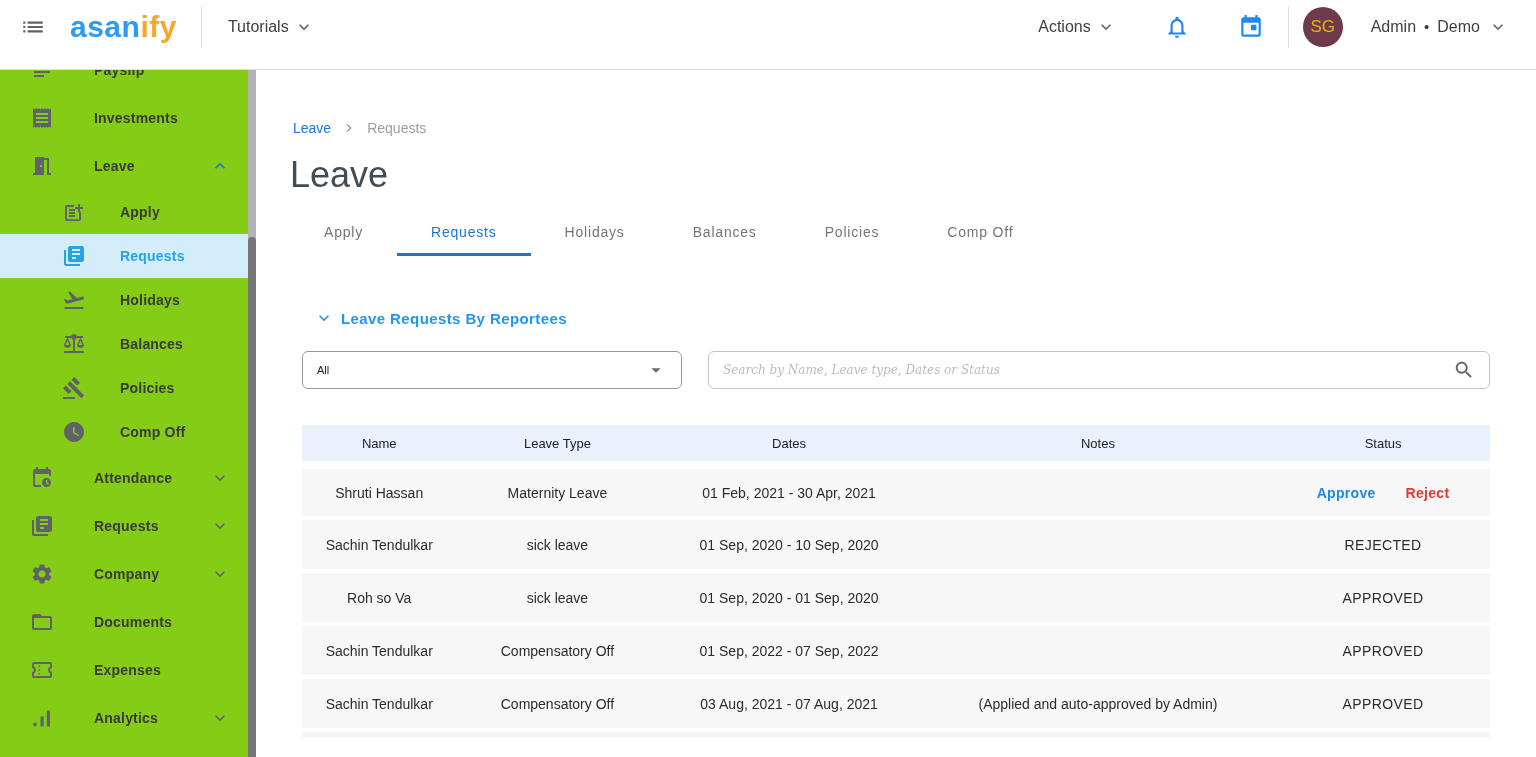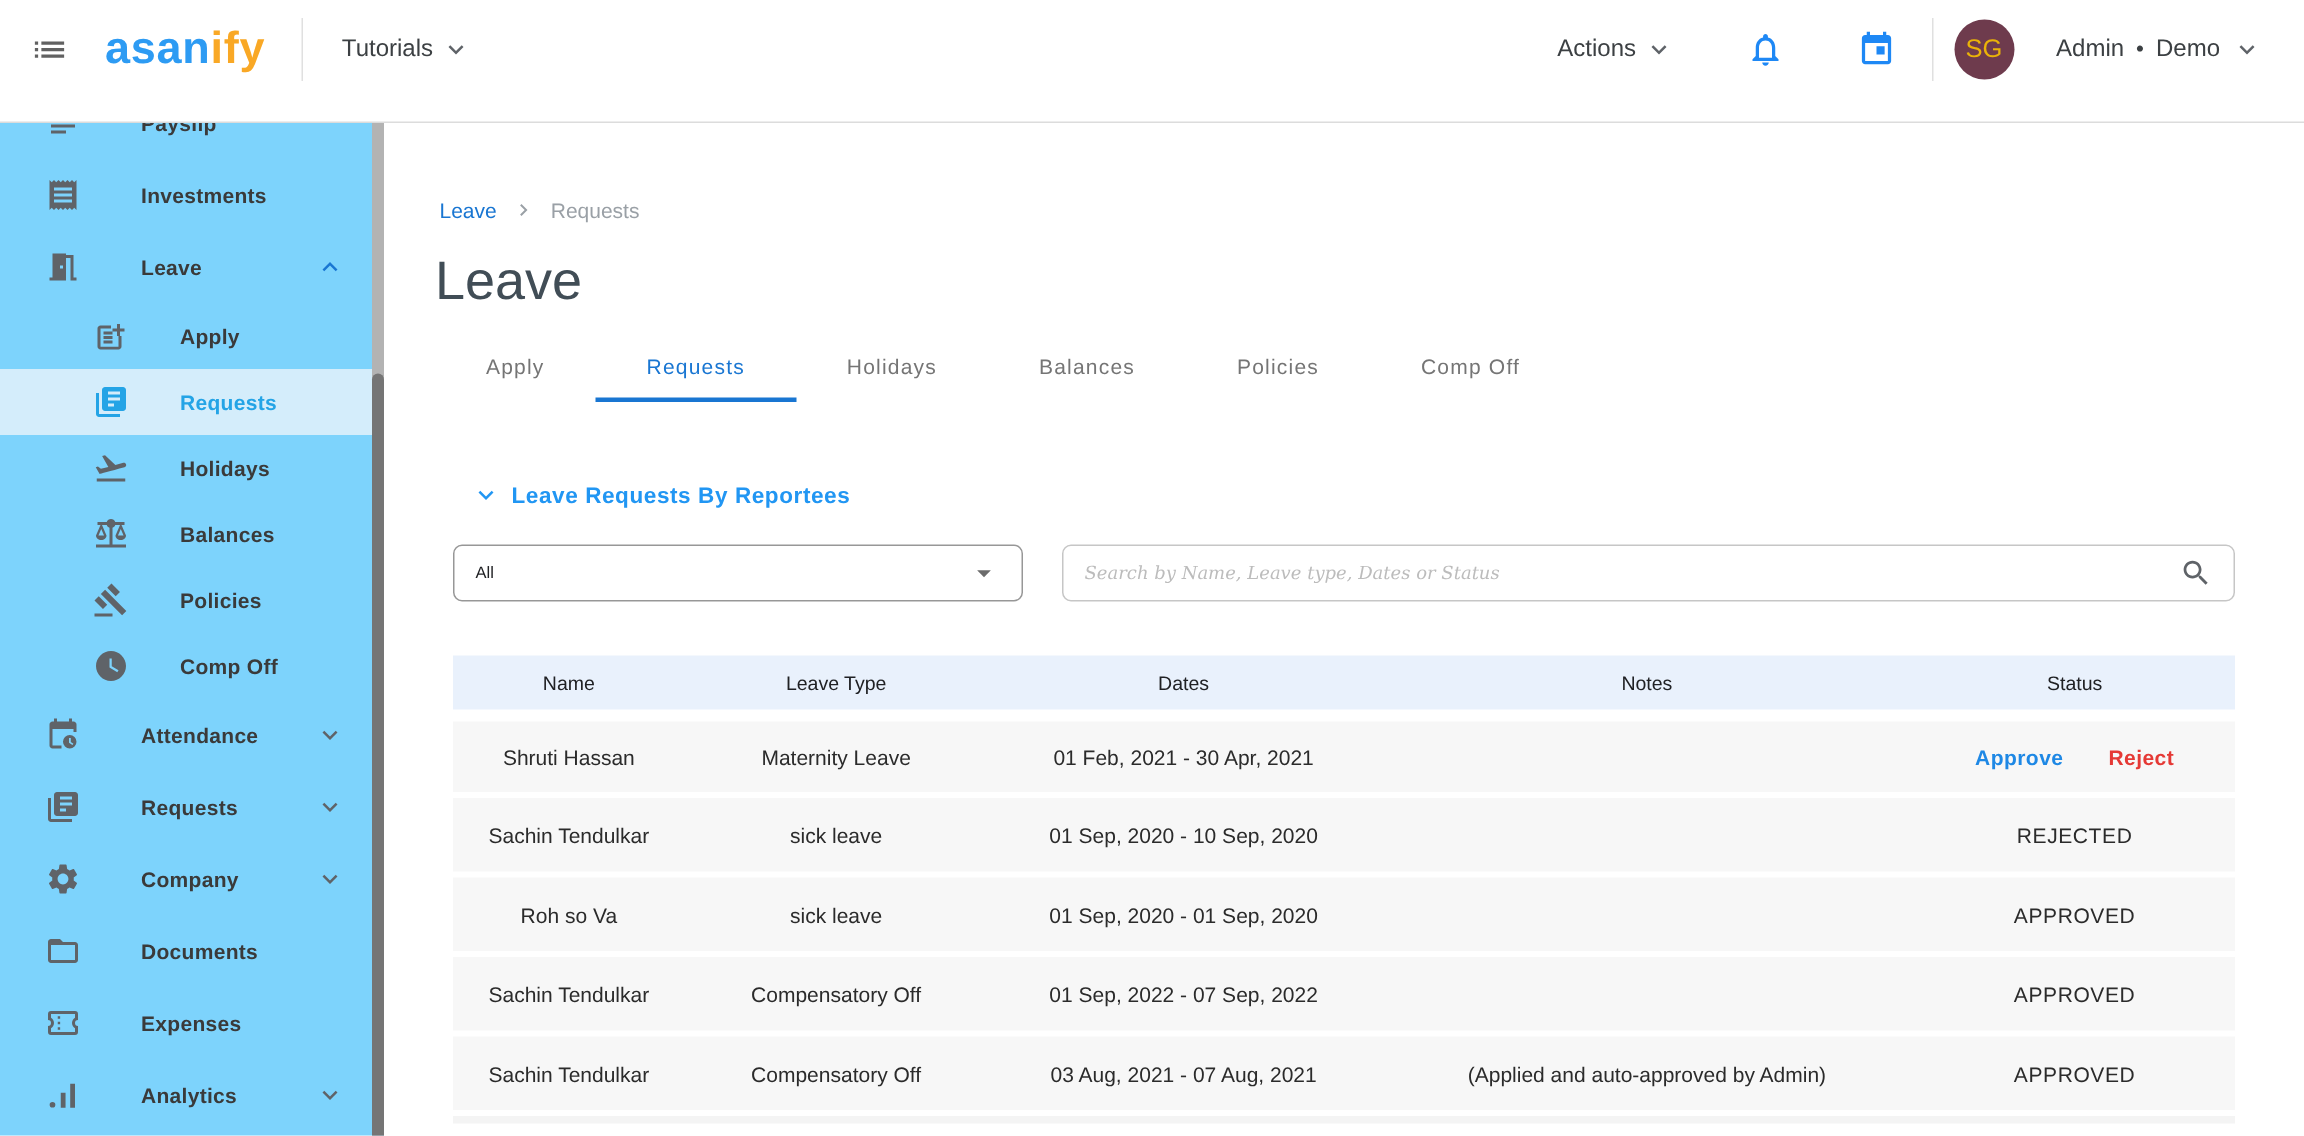--- a/index.html
+++ b/index.html
@@ -1,21 +1,21 @@
 <!DOCTYPE html>
 <html><head>
 <meta charset="utf-8">
 <style>
   * { margin:0; padding:0; box-sizing:border-box; }
   html,body { width:1536px; height:757px; overflow:hidden; background:#fff;
               font-family:"Liberation Sans", sans-serif; color:#202124; }
   .app { position:relative; width:1536px; height:757px; background:#fff; }
 
   
-  .topbar { position:relative; z-index:10; height:82px; background:#fff;
+  .topbar { position:relative; z-index:10; height:70px; background:#fff;
             border-bottom:1px solid #dcdcdc; display:flex; align-items:center;
             padding:0 28px 16px 20px; }
   .menu-btn { width:26px; height:26px; color:#616161; margin-right:24px; cursor:pointer; }
   .logo { font-size:30px; font-weight:600; letter-spacing:.5px; line-height:1; cursor:pointer; }
   .logo .p1 { color:#2d9bf3; } .logo .p2 { color:#f9a825; }
   .v-div { width:1px; height:42px; background:#e0e0e0; margin:0 26px 0 24px; }
   .top-item { display:flex; align-items:center; gap:5px; font-size:16px;
               color:#3c4043; font-weight:500; cursor:pointer; }
   .chev { width:20px; height:20px; color:#5f6368; }
   .spacer { flex:1; }
@@ -26,21 +26,21 @@
   .avatar { width:40px; height:40px; border-radius:50%; background:#6e3b4d; color:#eab308;
             display:flex; align-items:center; justify-content:center; font-size:17px;
             font-weight:500; cursor:pointer; }
   .user-block { display:flex; align-items:center; gap:8px; margin-left:28px;
                 font-size:16px; color:#3c4043; font-weight:500; cursor:pointer; }
   .dot-sep { color:#3c4043; font-size:15px; }
 
   
   .body { display:flex; height:687px; }
 
-  .sidebar { flex:none; width:256px; background:#7dd3fc; position:relative; overflow:hidden; }
+  .sidebar { flex:none; width:256px; background:#84cc16; position:relative; overflow:hidden; }
   .s-list { margin-top:-24px; }
   .s-item { height:48px; display:flex; align-items:center; padding-left:30px; cursor:pointer; }
   .s-item.sub { height:44px; padding-left:62px; }
   .s-icon { flex:none; width:24px; height:24px; color:#5f6368; margin-right:40px; }
   .s-item.sub .s-icon { margin-right:34px; }
   .s-label { font-size:14px; font-weight:600; color:#3a3a3a; letter-spacing:.2px; }
   .s-chevron { margin-left:auto; margin-right:26px; width:20px; height:20px; color:#5f6368; }
   .s-chevron.blue { color:#1976d2; }
   .s-item.active { background:#d4edfb; width:248px; }
   .s-item.active .s-icon, .s-item.active .s-label { color:#24a4e6; }

